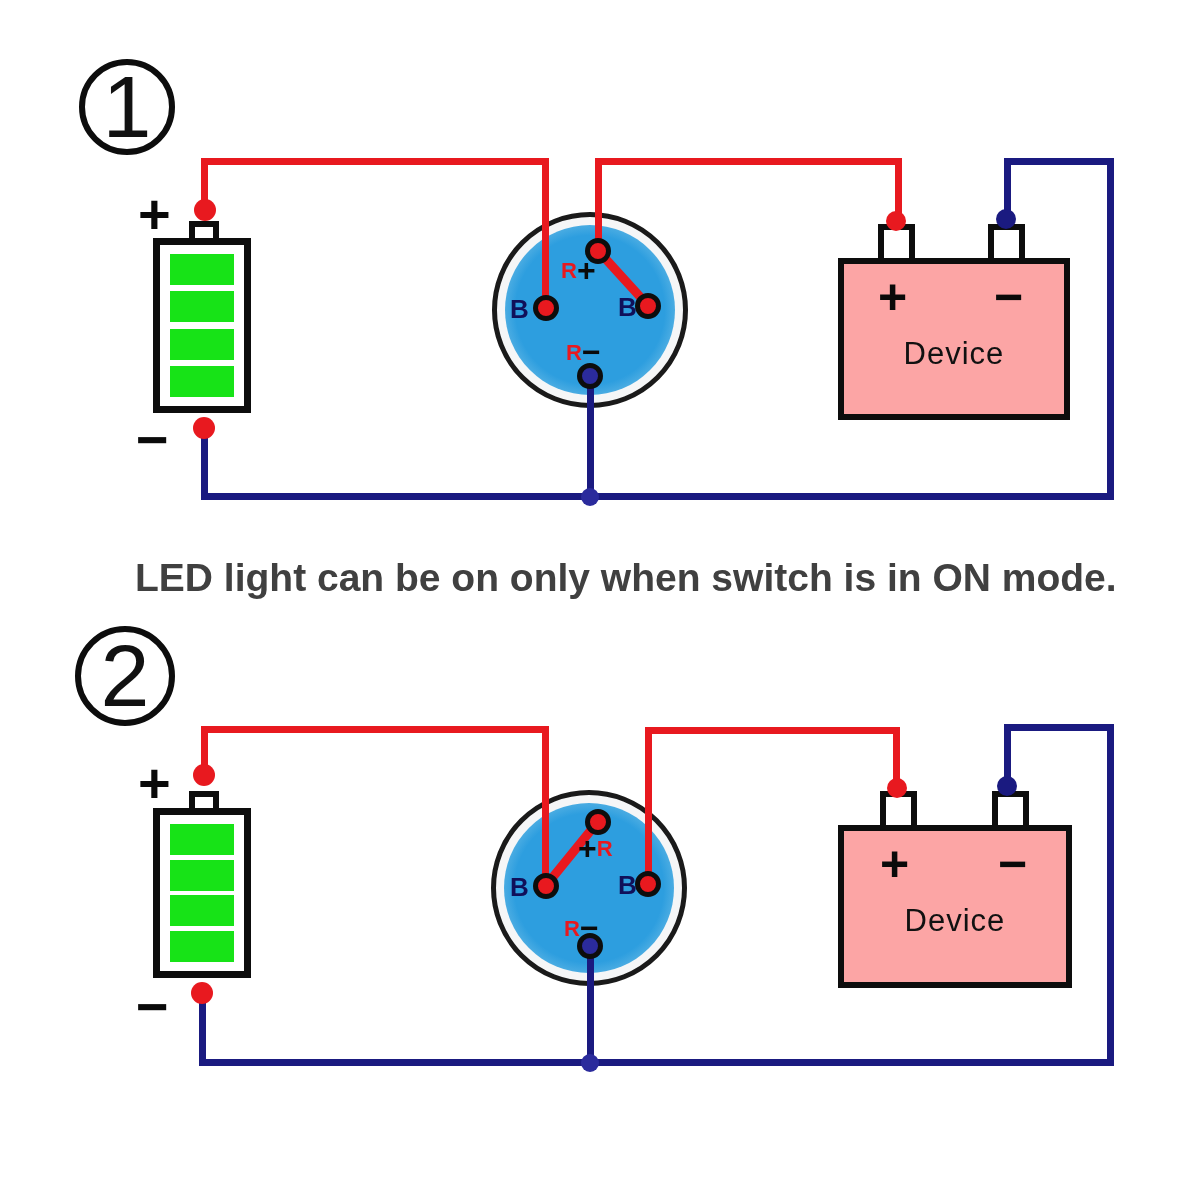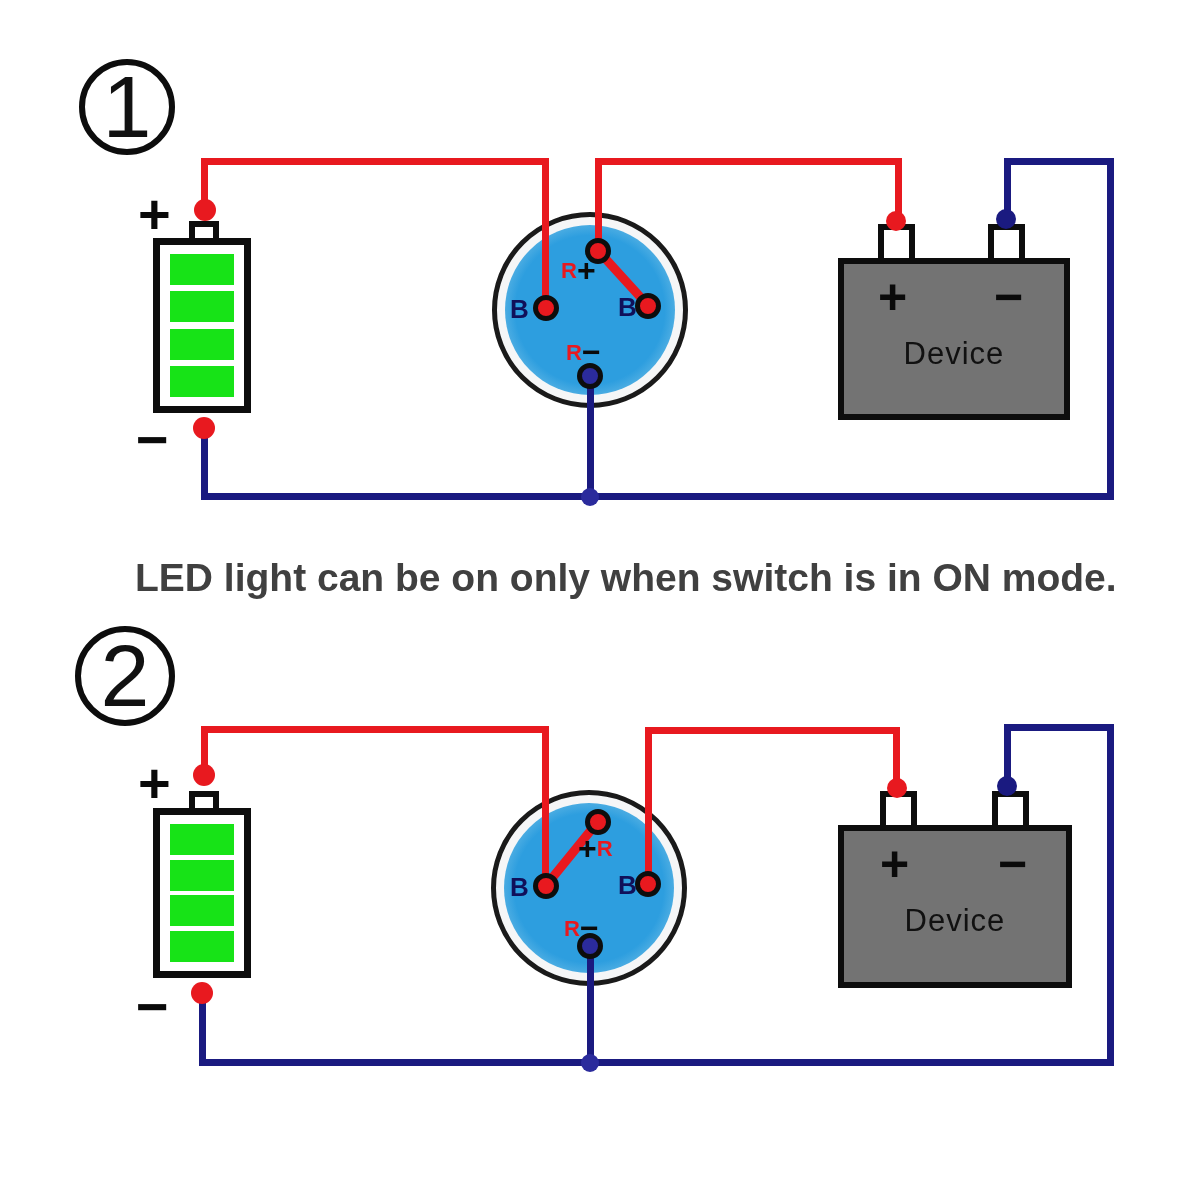--- a/index.html
+++ b/index.html
@@ -76,21 +76,21 @@
   .b-label {
     position: absolute; font-weight: bold; font-size: 26px;
     color: var(--label-b, #10105a); line-height: 1;
   }
   .r-row { position: absolute; display: flex; align-items: flex-start; line-height: 1; }
   .r-part { font-weight: bold; font-size: 22px; color: var(--label-r, #e8191f); }
   .sign-part { font-weight: bold; font-size: 32px; color: #0a0a0a; margin-top: -6px; }
 
   
   .device-box {
-    position: absolute; border: 6px solid var(--outline, #0d0d0d); background: #737373;
+    position: absolute; border: 6px solid var(--outline, #0d0d0d); background: #fca5a5;
   }
   .post {
     position: absolute; width: 37px; height: 44px;
     border: 6px solid var(--outline, #0d0d0d); background: #ffffff;
   }
   .device-sign {
     position: absolute; font-weight: bold; font-size: 50px;
     color: #0a0a0a; line-height: 1;
   }
   .device-label {

